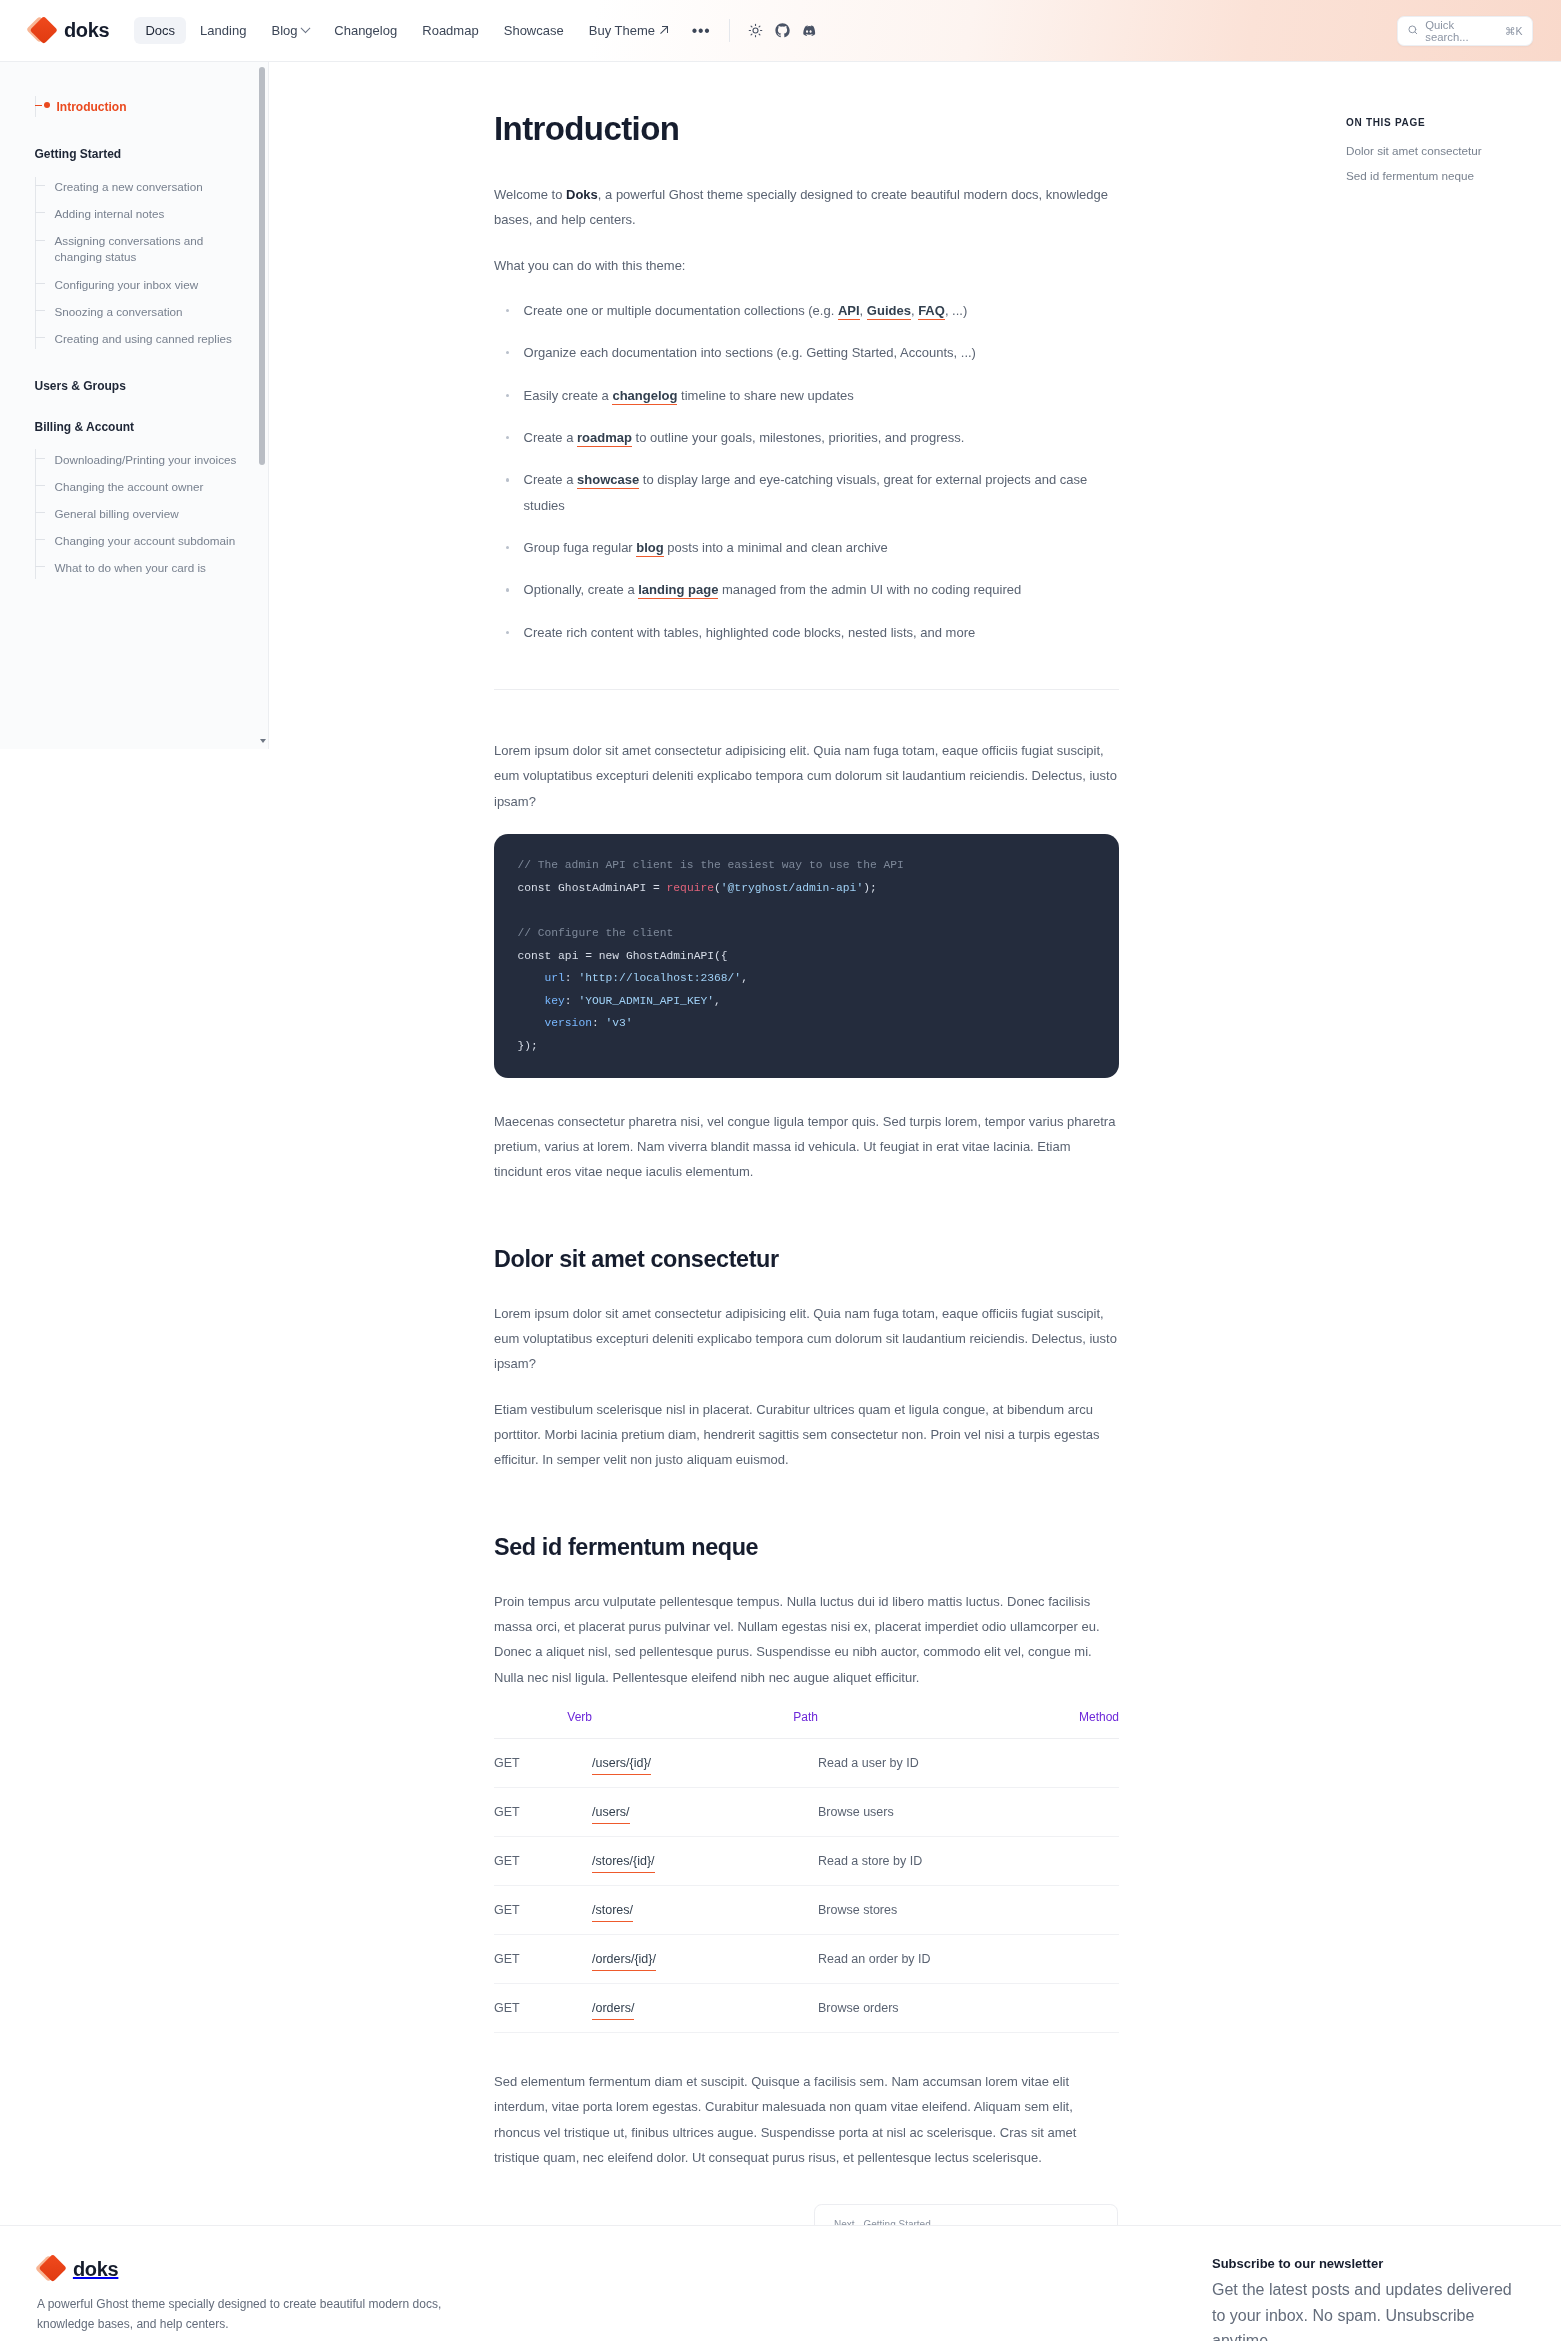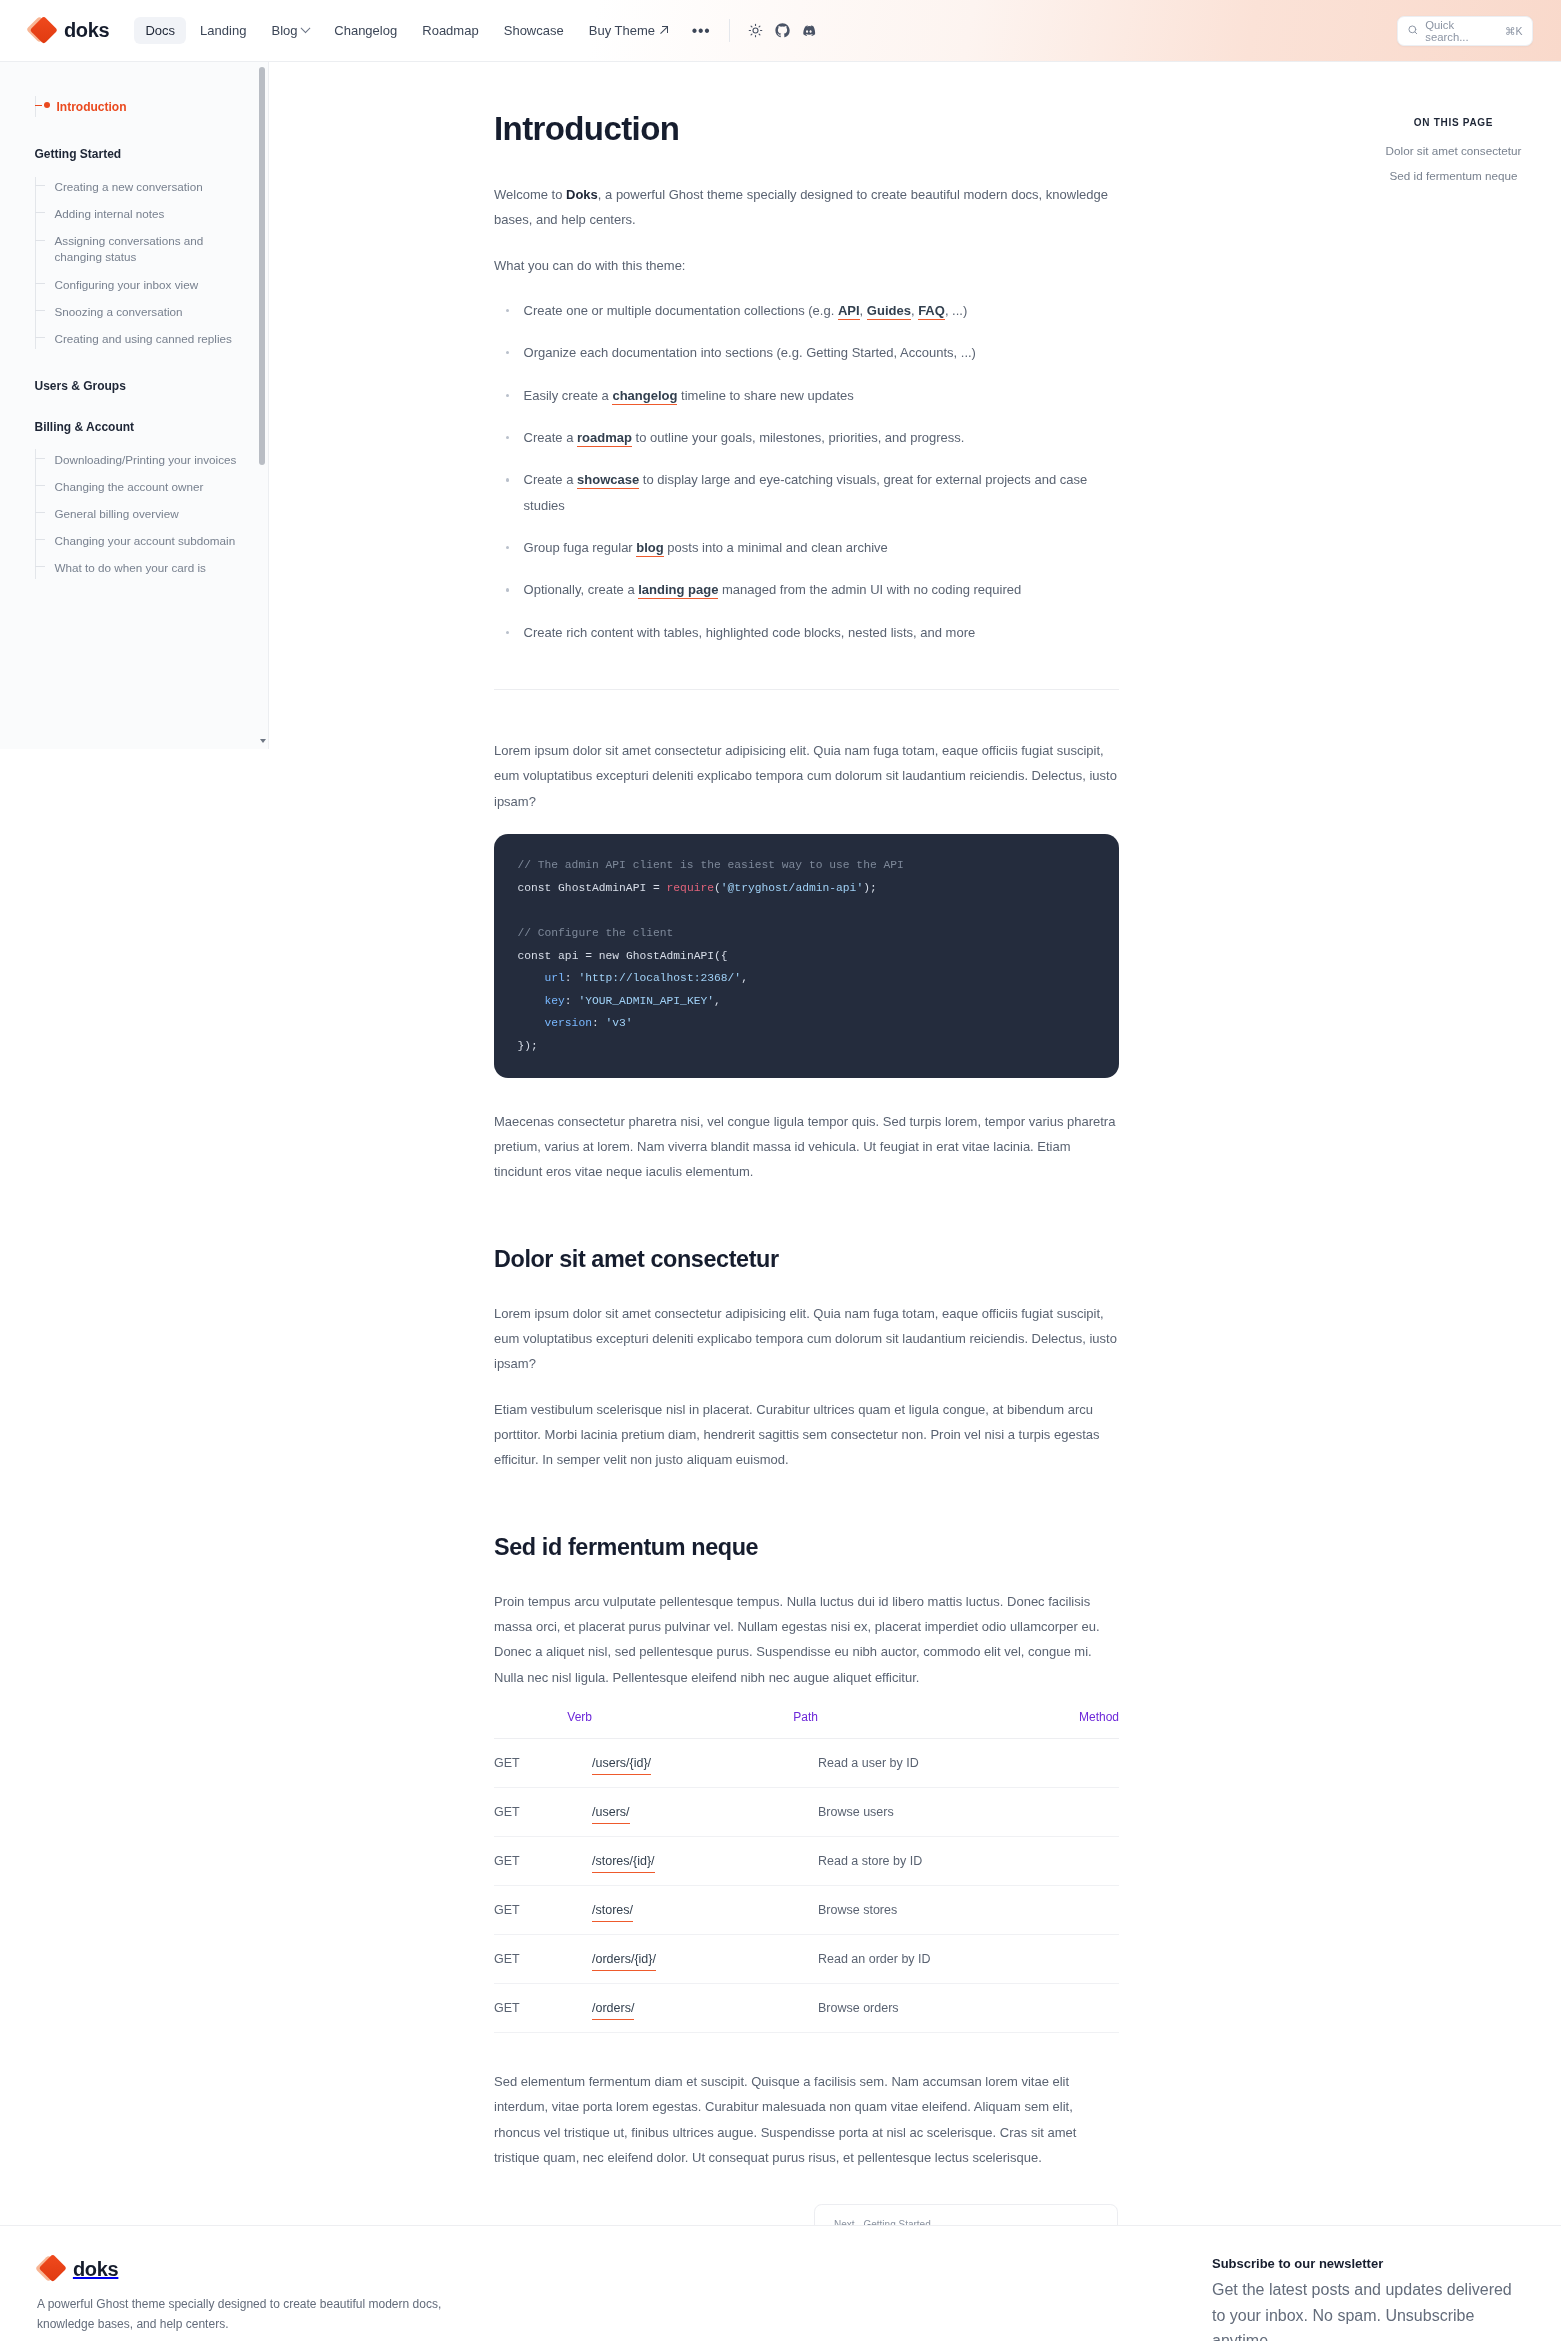--- a/index.html
+++ b/index.html
@@ -374,21 +374,20 @@
   .next-title  { font-size: 13px; font-weight: 700; color: #1d2535; }
   .next-arrow  { font-size: 17px; color: #4a5365; }
 
   
   .toc {
     position: absolute;
     top: 62px;
     right: 0;
     width: 234px;
     padding: 55px 0 0 19px;
-    text-align: center;
   }
   .toc-title {
     font-size: 10px;
     font-weight: 700;
     letter-spacing: 0.7px;
     color: #1d2535;
     margin-bottom: 15.6px;
   }
   .toc-link {
     display: block;

